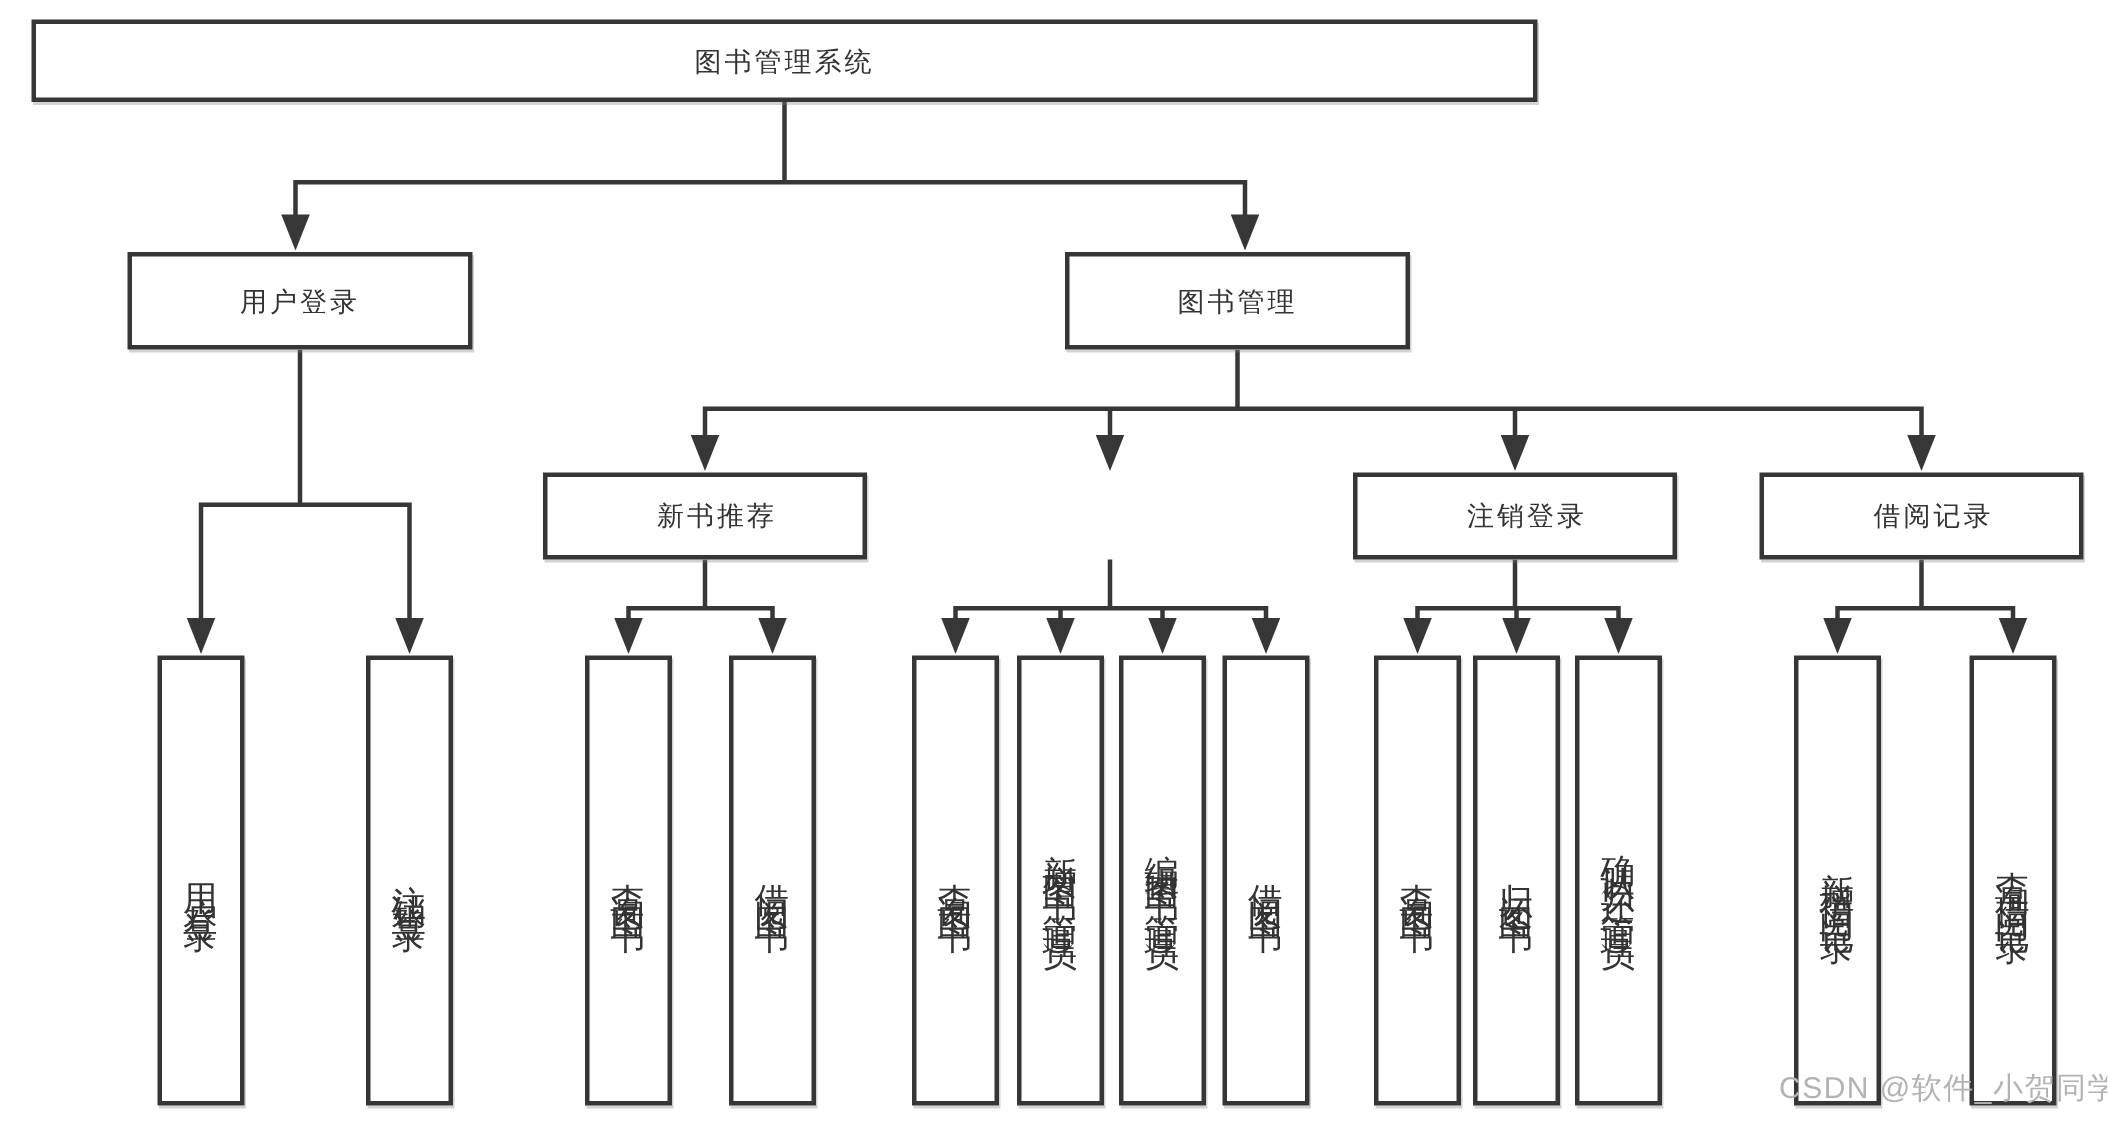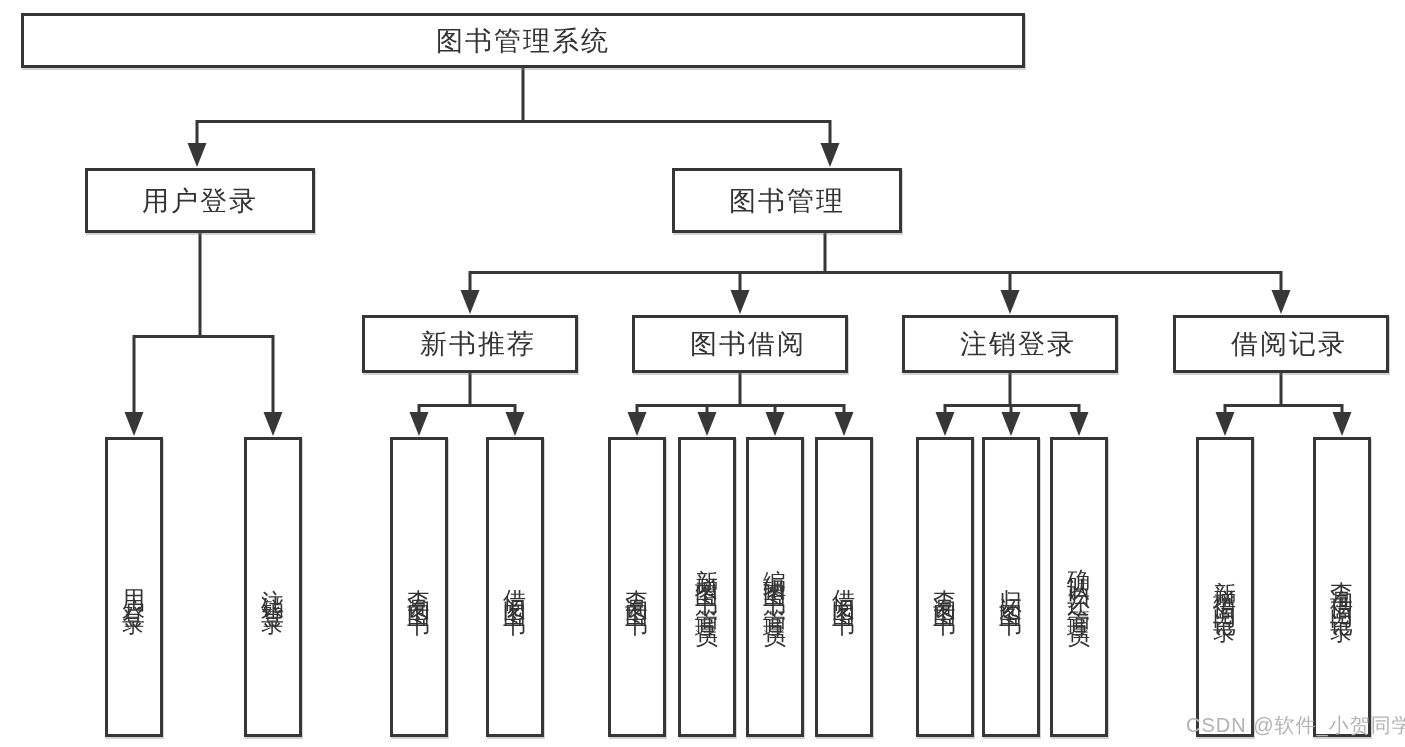--- a/index.html
+++ b/index.html
@@ -11,21 +11,21 @@
     overflow:hidden;
   }
   #wires{position:absolute;left:0;top:0;z-index:0;}
   .box{
     position:absolute;
     box-sizing:border-box;
     border:3px solid #363636;
     background:#ffffff;
     color:#333333;
     display:flex;align-items:center;justify-content:center;
-    font-size:27px;
+    font-size:18px;
     letter-spacing:2px;
     z-index:1;
     box-shadow:1px 2px 0 rgba(130,130,130,0.35);
   }
   .root{left:21px;top:13px;width:1004px;height:55px;}
   .lvl2{top:168px;width:230px;height:65px;}
   .lvl3{top:315px;width:216px;height:58px;padding-left:16px;}
   .leaf{
     top:437px;width:58px;height:300px;
     writing-mode:vertical-rl;
@@ -98,24 +98,23 @@
       <polygon points="1001.5,412 1020.5,412 1011,436"></polygon>
       <polygon points="1069.5,412 1088.5,412 1079,436"></polygon>
       <polygon points="1215.5,412 1234.5,412 1225,436"></polygon>
       <polygon points="1332.5,412 1351.5,412 1342,436"></polygon>
     </g>
   </svg>
 
   <div class="box root">图书管理系统</div>
 
   <div class="box lvl2" style="left:85px">用户登录</div>
-  <div class="box lvl2" style="left:672px">图书管理</div>
+  <div class="box lvl2" style="left:710px">图书管理</div>
 
   <div class="box lvl3" style="left:362px">新书推荐</div>
-  <div class="box lvl3" style="left:632px">图书借阅</div>
   <div class="box lvl3" style="left:902px">注销登录</div>
   <div class="box lvl3" style="left:1173px">借阅记录</div>
 
   <div class="box leaf" style="left:105px">用户登录</div>
   <div class="box leaf" style="left:244px">注销登录</div>
 
   <div class="box leaf" style="left:390px">查询图书</div>
   <div class="box leaf" style="left:486px">借阅图书</div>
 
   <div class="box leaf" style="left:608px">查询图书</div>

